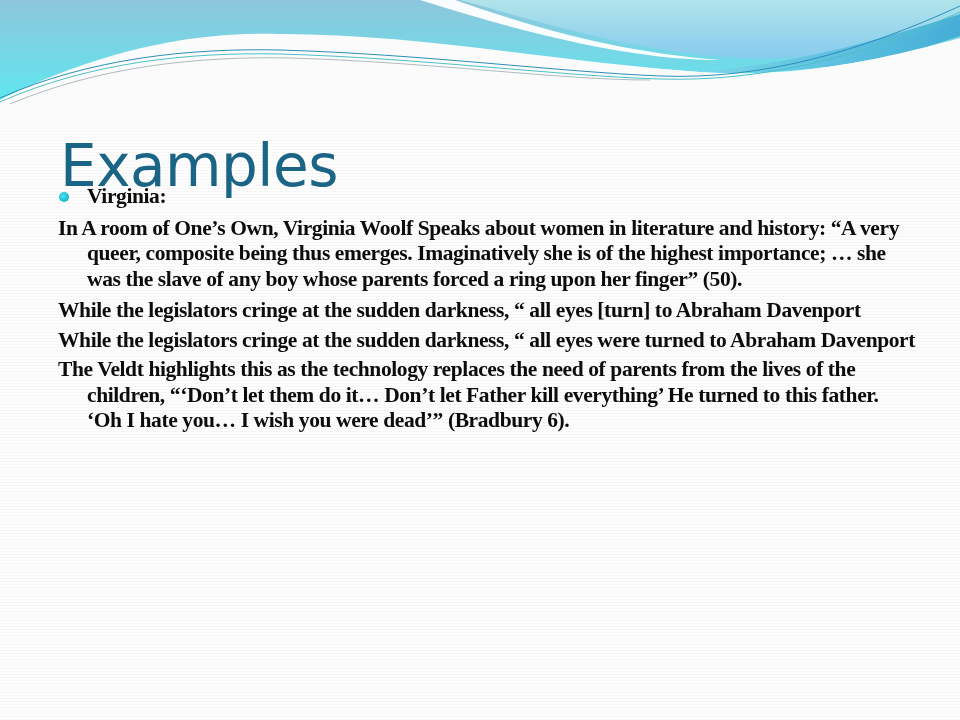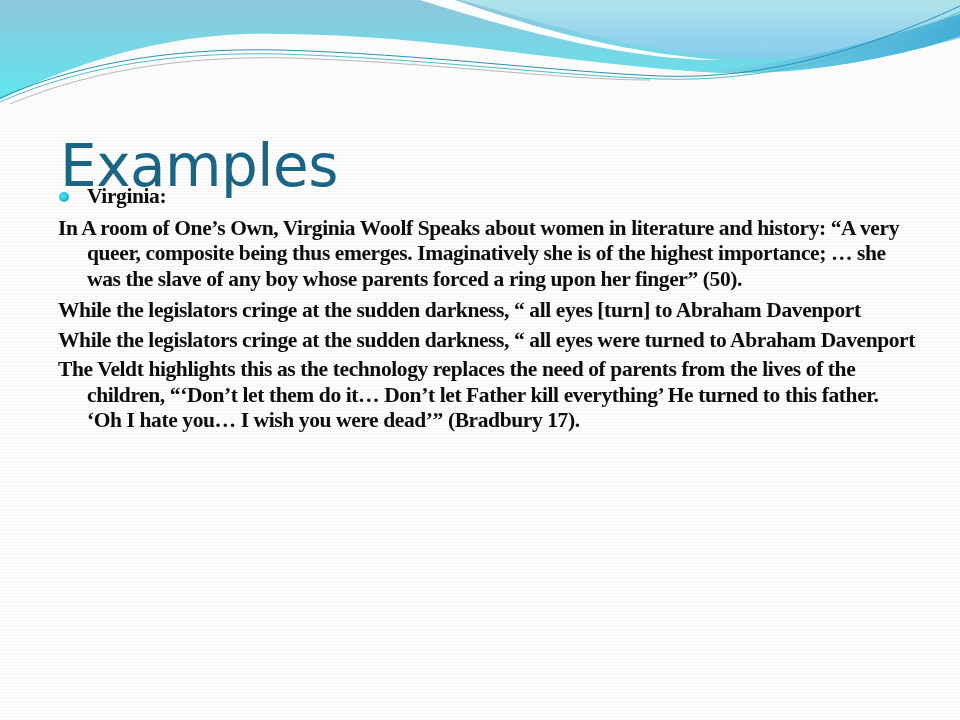--- a/index.html
+++ b/index.html
@@ -110,14 +110,14 @@
 <div class="content">
   <div class="bullet">
     <span class="bullet-dot"></span>
     <span>Virginia:</span>
   </div>
   <div class="para">In A room of One’s Own, Virginia Woolf Speaks about women in literature and history:  “A very queer, composite being thus emerges. Imaginatively she is of the highest importance; … she was the slave of any boy whose parents forced a ring upon her finger” (50).</div>
 
   <div class="para tight">While the legislators cringe at the sudden darkness, “ all eyes [turn] to Abraham Davenport</div>
   <div class="para tight">While the legislators cringe at the sudden darkness, “ all eyes were turned to Abraham Davenport</div>
 
-  <div class="para">The Veldt highlights this as the technology replaces the need of parents from the lives of the children, “‘Don’t let them do it… Don’t let Father kill everything’ He turned to this father. ‘Oh I hate you… I wish you were dead’” (Bradbury 17).</div>
+  <div class="para">The Veldt highlights this as the technology replaces the need of parents from the lives of the children, “‘Don’t let them do it… Don’t let Father kill everything’ He turned to this father. ‘Oh I hate you… I wish you were dead’” (Bradbury 6).</div>
 </div>
 
 </body></html>

